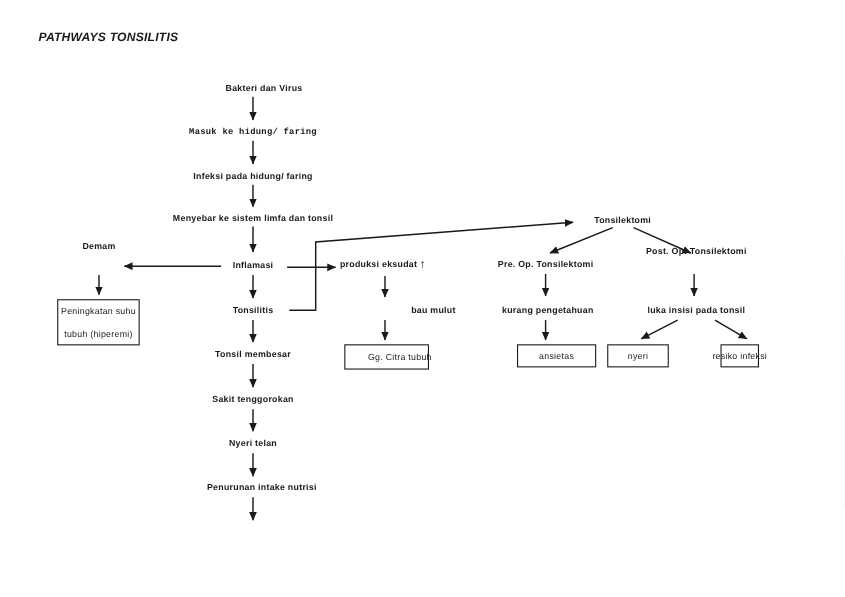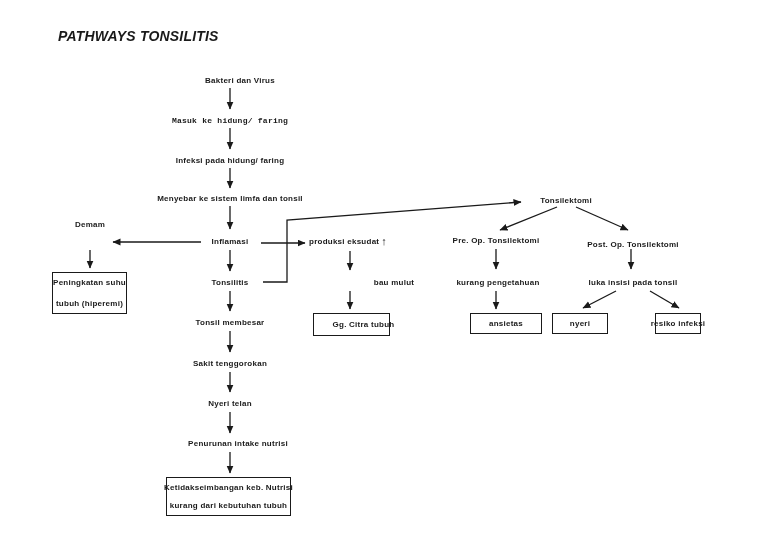--- a/index.html
+++ b/index.html
@@ -6,27 +6,26 @@
   .page {
     position:relative;
     width:768px; height:543px;
     background:#ffffff;
     font-family:"Liberation Sans", sans-serif;
     overflow:hidden;
   }
   .doc-title {
     position:absolute;
     left:35px; top:28px;
-    font-size:14px;
+    font-size:11px;
     font-weight:bold;
     font-style:italic;
     color:#1a1a1a;
     letter-spacing:0.2px;
     white-space:nowrap;
-    margin-left:23px;
   }
   .node {
     position:absolute;
     transform:translate(-50%,-50%);
     white-space:nowrap;
     font-size:8px;
     font-weight:bold;
     color:#1a1a1a;
     letter-spacing:0.25px;
     text-align:center;
@@ -40,21 +39,21 @@
   .box {
     position:absolute;
     border:1.5px solid #1a1a1a;
     background:#ffffff;
     box-sizing:border-box;
     display:flex;
     flex-direction:column;
     align-items:center;
     justify-content:center;
     font-size:8px;
-    font-weight:bold;
+    font-weight:normal;
     color:#1a1a1a;
     letter-spacing:0.25px;
     white-space:nowrap;
   }
   .box.two-line { justify-content:space-between; padding:5px 2px; }
   svg.connectors {
     position:absolute;
     left:0; top:0;
     width:768px; height:543px;
     pointer-events:none;
@@ -112,40 +111,36 @@
   <div class="node" style="left:230px; top:120px;font-family:Liberation Mono, monospace;">Masuk ke hidung/ faring</div>
   <div class="node" style="left:230px; top:160px;">Infeksi pada hidung/ faring</div>
   <div class="node" style="left:230px; top:198px;">Menyebar ke sistem limfa dan tonsil</div>
   <div class="node" style="left:230px; top:241px;">Inflamasi</div>
   <div class="node" style="left:230px; top:282px;">Tonsilitis</div>
   <div class="node" style="left:230px; top:322px;">Tonsil membesar</div>
   <div class="node" style="left:230px; top:363px;">Sakit tenggorokan</div>
   <div class="node" style="left:230px; top:403px;">Nyeri telan</div>
   <div class="node" style="left:230px; top:443px;padding-left:16px;">Penurunan intake nutrisi</div>
 
-  <div class="box two-line" style="left:166px; top:477px; width:125px; height:39px;">
-    <span>Ketidakseimbangan keb. Nutrisi</span>
-    <span>kurang dari kebutuhan tubuh</span>
-  </div>
 
   <div class="node" style="left:90px; top:224px;">Demam</div>
   <div class="box two-line" style="left:52px; top:272px; width:75px; height:42px;">
     <span>Peningkatan suhu</span>
     <span>tubuh (hiperemi)</span>
   </div>
 
   <div class="node" style="left:348px; top:241px;">
     <span>produksi eksudat</span><span class="up-arrow">↑</span>
   </div>
   <div class="node" style="left:350px; top:282px;margin-left:44px;">bau mulut</div>
   <div class="box" style="left:313px; top:313px; width:77px; height:23px;padding-left:24px;">Gg. Citra tubuh</div>
 
   <div class="node" style="left:566px; top:200px;">Tonsilektomi</div>
   <div class="node" style="left:496px; top:240px;">Pre. Op. Tonsilektomi</div>
   <div class="node" style="left:498px; top:282px;">kurang pengetahuan</div>
   <div class="box" style="left:470px; top:313px; width:72px; height:21px;">ansietas</div>
 
-  <div class="node" style="left:633px; top:244px;">Post. Op. Tonsilektomi</div>
+  <div class="node" style="left:633px; top:228px;">Post. Op. Tonsilektomi</div>
   <div class="node" style="left:633px; top:282px;">luka insisi pada tonsil</div>
   <div class="box" style="left:552px; top:313px; width:56px; height:21px;">nyeri</div>
-  <div class="box" style="left:655px; top:313px; width:46px; height:21px;">resiko infeksi</div>
+  <div class="box" style="left:655px; top:313px; width:35px; height:21px;">resiko infeksi</div>
 
 </div>
 
 </body></html>

